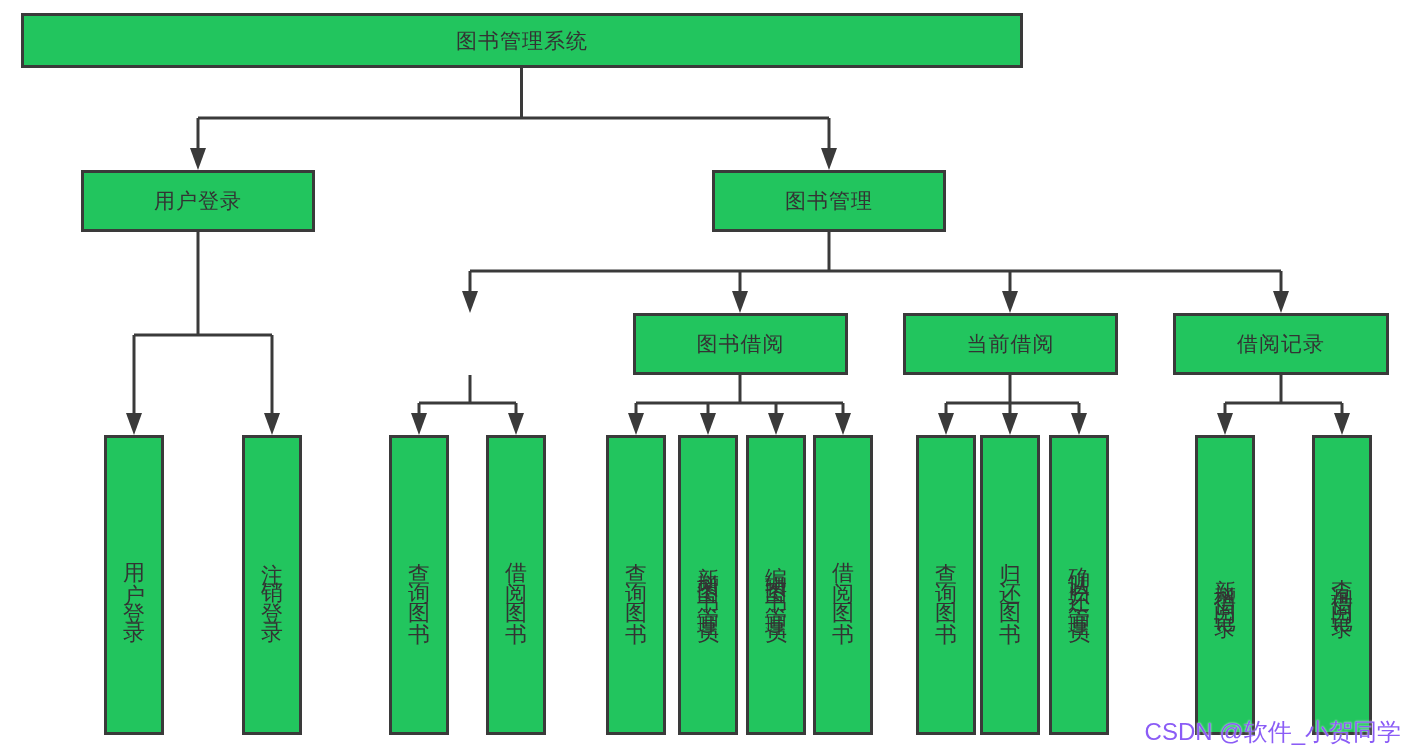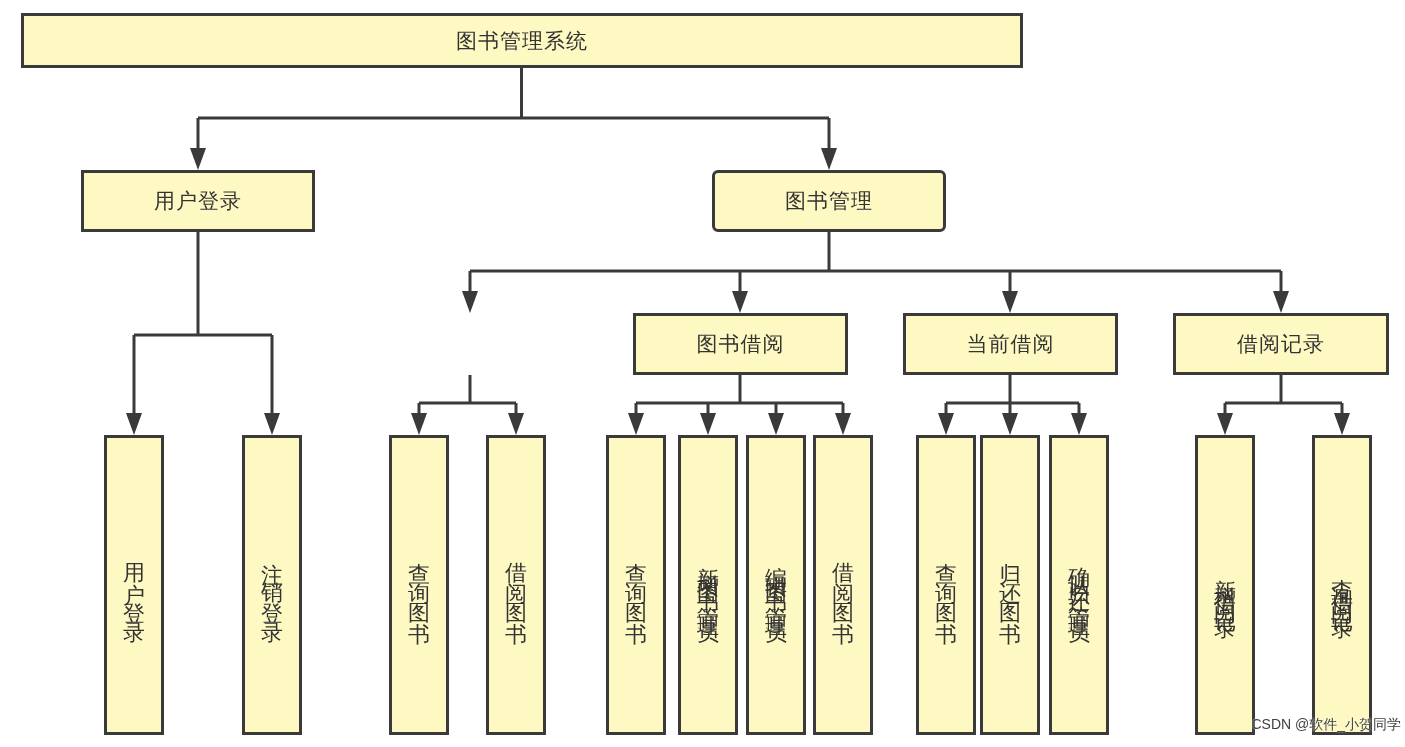--- a/index.html
+++ b/index.html
@@ -15,32 +15,32 @@
   .connectors {
     position: absolute;
     left: 0; top: 0;
     width: 1405px; height: 747px;
     z-index: 0;
   }
   .box {
     position: absolute;
     box-sizing: border-box;
     border: 3px solid #3a3a3a;
-    background: #fef9c3;
+    background: #22c55e;
     display: flex;
     align-items: center;
     justify-content: center;
     color: #333333;
     font-size: 21px;
     z-index: 1;
     letter-spacing: 1px;
   }
   .root-box   { left: 21px;  top: 13px;  width: 1002px; height: 55px; }
   .l2-user    { left: 81px;  top: 170px; width: 234px;  height: 62px; }
-  .l2-book    { left: 712px; top: 170px; width: 234px;  height: 62px; border-radius: 6px; }
+  .l2-book    { left: 712px; top: 170px; width: 234px;  height: 62px; }
   .l3-rec     { left: 362px;  top: 313px; width: 216px; height: 62px; }
   .l3-borrow  { left: 633px;  top: 313px; width: 215px; height: 62px; }
   .l3-current { left: 903px;  top: 313px; width: 215px; height: 62px; }
   .l3-records { left: 1173px; top: 313px; width: 216px; height: 62px; }
   .leaf {
     top: 435px;
     width: 60px;
     height: 300px;
   }
   .leaf span {
@@ -62,22 +62,22 @@
   .lf-c1 { left: 916px; }
   .lf-c2 { left: 980px; }
   .lf-c3 { left: 1049px; }
   .lf-d1 { left: 1195px; }
   .lf-d2 { left: 1312px; }
   .watermark {
     position: absolute;
     right: 4px;
     top: 716px;
     z-index: 2;
-    font-size: 14px;
-    color: #404040;
+    font-size: 24px;
+    color: #8b5cf6;
     text-shadow: 0 0 2px #ffffff;
     white-space: nowrap;
   }
   .line { stroke: #3a3a3a; stroke-width: 3; fill: none; }
   .head { fill: #3a3a3a; stroke: none; }
 </style>
 </head>
 <body>
 
 <div class="canvas">

